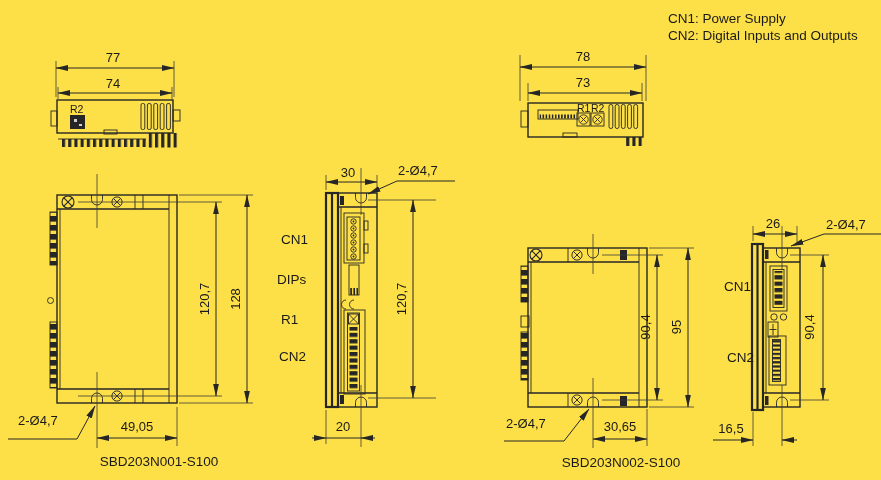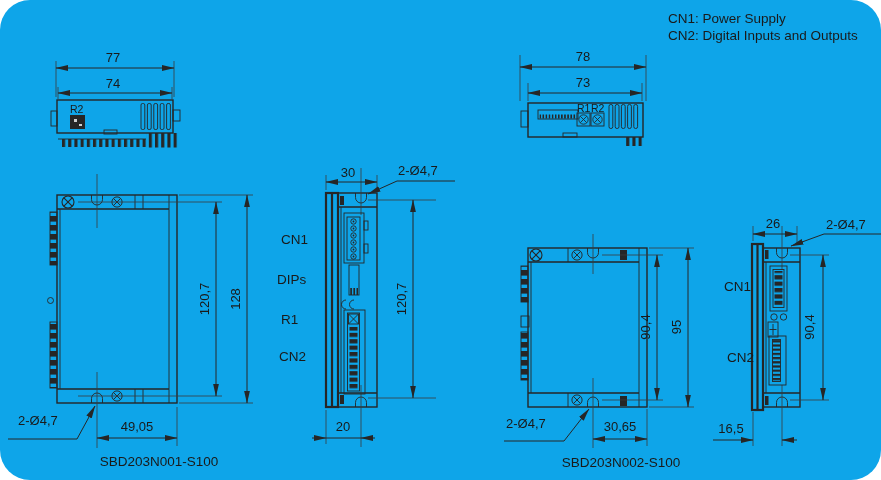--- a/index.html
+++ b/index.html
@@ -1,17 +1,17 @@
 <!DOCTYPE html>
 <html><head>
 <meta charset="utf-8">
 <style>
   html,body{margin:0;padding:0;background:#ffffff;}
-  .stage{position:relative;width:881px;height:480px;background:#0ea5e9;overflow:hidden;
-         font-family:"Liberation Sans",sans-serif;border-radius:30px;}
+  .stage{position:relative;width:881px;height:480px;background:#fde047;overflow:hidden;
+         font-family:"Liberation Sans",sans-serif;}
   svg{position:absolute;left:0;top:0;}
   .o  {fill:none;stroke:#262626;stroke-width:1.4;}
   .t  {fill:none;stroke:#262626;stroke-width:0.9;}
   .th {fill:none;stroke:#262626;stroke-width:2.2;}
   .d  {fill:none;stroke:#262626;stroke-width:1;}
   .cl {fill:none;stroke:#3a3a3a;stroke-width:0.8;}
   .fl {fill:#262626;stroke:none;}
   text{fill:#1a1a1a;}
   .dim{font-size:13px;}
   .lbl{font-size:13.5px;}

